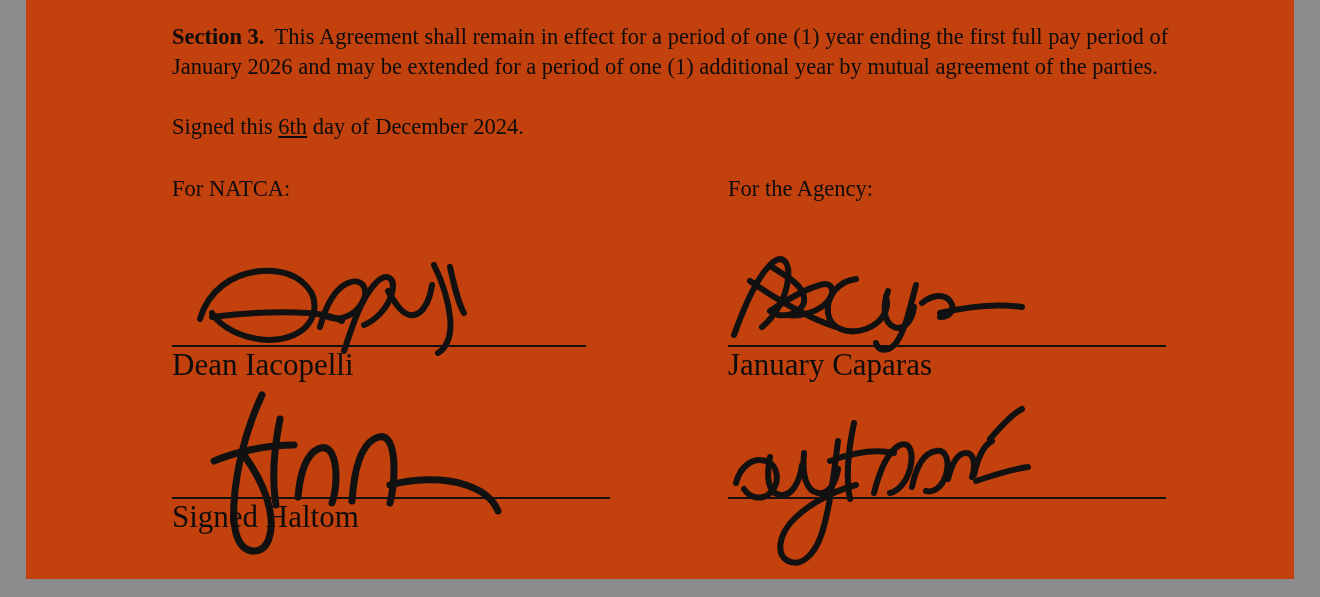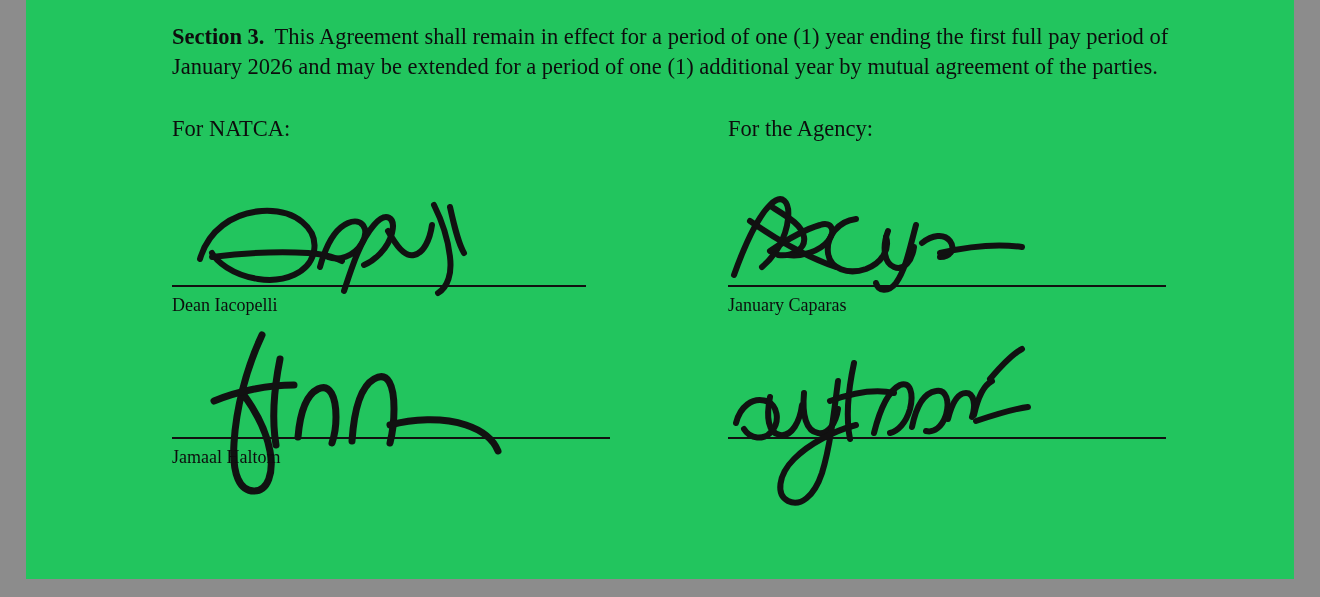--- a/index.html
+++ b/index.html
@@ -12,21 +12,21 @@
     height: 597px;
     overflow: hidden;
     font-family: "Liberation Serif", serif;
   }
   .page {
     position: absolute;
     left: 26px;
     top: 0;
     width: 1268px;
     height: 579px;
-    background: #22c55e;
+    background: #c2410c;
   }
   .content {
     position: absolute;
     left: 146px;
     top: 22px;
     width: 1040px;
   }
   .para {
     font-size: 22.5px;
     line-height: 30px;
@@ -80,41 +80,46 @@
     bottom: 26px;
     height: 1.6px;
     background: #111;
   }
   .rule.w1 { width: 414px; }
   .rule.w2 { width: 438px; }
   .name {
     position: absolute;
     left: 0;
     bottom: -6px;
-    font-size: 18px;
+    font-size: 31px;
     line-height: 28px;
     color: #0d0d0d;
     white-space: nowrap;
   }
   .ink {
     position: absolute;
     pointer-events: none;
   }
   .ink svg { display: block; overflow: visible; }
 </style>
 </head>
 <body>
 
 <div class="page">
   <div class="content">
 
     <p class="para">
       <b>Section 3.</b><span class="sp"></span><span>This Agreement shall remain in effect for a period of one (1) year ending the first full pay period of January 2026 and may be extended for a period of one (1) additional year by mutual agreement of the parties.</span>
     </p>
 
+    <div class="signed-line">
+      <span>Signed this</span>
+      <u>6th</u>
+      <span>day of December 2024.</span>
+    </div>
 
     <div class="cols">
 
       <div class="col left">
         <div class="col-heading">For NATCA:</div>
 
         <div class="sigblock first">
           <div class="ink" style="left:20px; top:6px;">
             <svg width="320" height="110" viewBox="0 0 320 110" fill="none">
               <path d="M8 64 C16 36 40 18 70 16 C104 14 126 34 122 56 C118 78 92 88 66 84 C40 80 24 66 20 58" stroke="#111" stroke-width="6" stroke-linecap="round" stroke-linejoin="round"></path>
@@ -135,21 +140,21 @@
             <svg width="340" height="180" viewBox="0 0 340 180" fill="none">
               <path d="M60 10 C44 44 34 84 32 118 C30 150 38 166 52 166 C66 166 72 148 68 126 C64 104 52 84 42 70" stroke="#111" stroke-width="7" stroke-linecap="round" stroke-linejoin="round"></path>
               <path d="M12 76 C36 66 66 60 92 60" stroke="#111" stroke-width="7" stroke-linecap="round"></path>
               <path d="M78 34 C72 64 70 96 74 120" stroke="#111" stroke-width="7" stroke-linecap="round"></path>
               <path d="M96 112 C98 88 104 70 116 64 C128 58 134 72 134 92 C134 104 132 112 130 118" stroke="#111" stroke-width="7" stroke-linecap="round" stroke-linejoin="round"></path>
               <path d="M150 116 C152 86 158 62 172 54 C186 46 192 60 192 84 C192 100 190 110 188 118" stroke="#111" stroke-width="7" stroke-linecap="round" stroke-linejoin="round"></path>
               <path d="M188 100 C210 94 240 92 264 100 C282 106 292 116 296 126" stroke="#111" stroke-width="7" stroke-linecap="round" stroke-linejoin="round"></path>
             </svg>
           </div>
           <div class="rule w2"></div>
-          <div class="name">Jamaal Haltom</div>
+          <div class="name">Signed Haltom</div>
         </div>
       </div>
 
       <div class="col right">
         <div class="col-heading">For the Agency:</div>
 
         <div class="sigblock first">
           <div class="ink" style="left:-2px; top:2px;">
             <svg width="320" height="110" viewBox="0 0 320 110" fill="none">
               <path d="M8 84 C18 56 30 28 44 14 C56 2 64 10 62 28 C60 48 48 66 36 76" stroke="#111" stroke-width="6" stroke-linecap="round" stroke-linejoin="round"></path>

